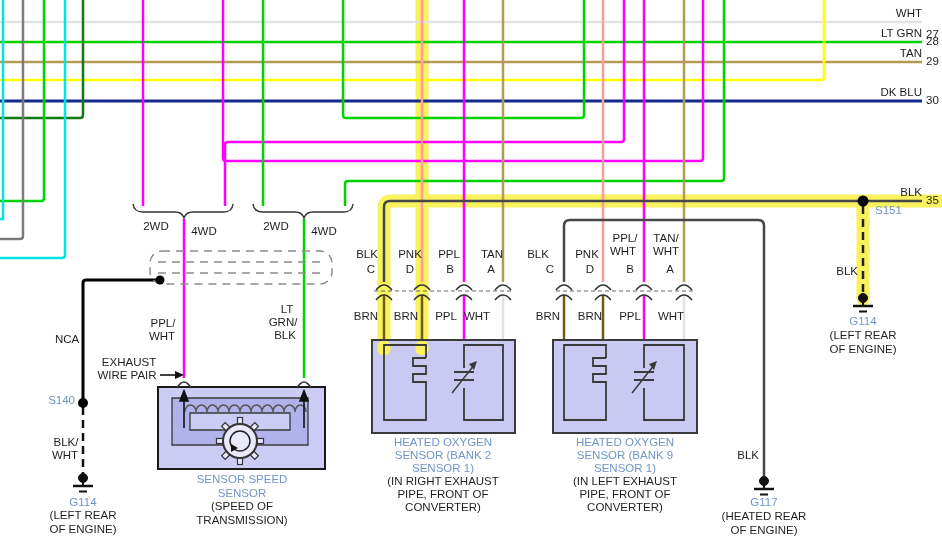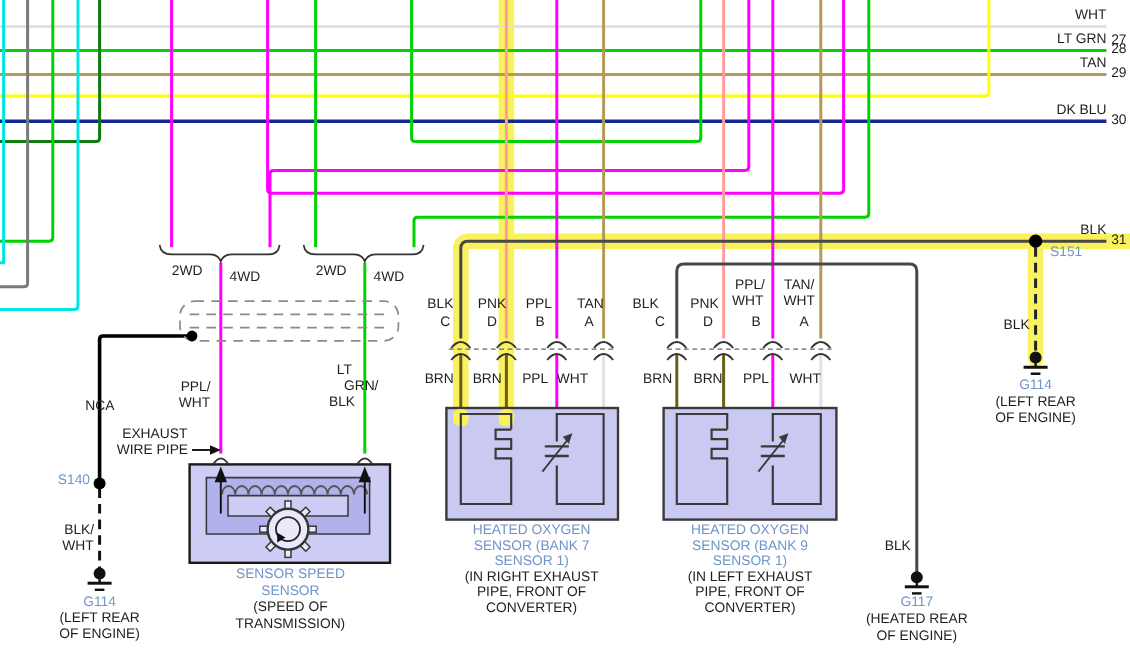--- a/index.html
+++ b/index.html
@@ -202,35 +202,35 @@
 
 <div class="lb rt" style="left:922px;top:7px">WHT</div>
 <div class="lb" style="left:926px;top:28px">27</div>
 <div class="lb rt" style="left:922px;top:27px">LT GRN</div>
 <div class="lb" style="left:926px;top:35px">28</div>
 <div class="lb rt" style="left:922px;top:47px">TAN</div>
 <div class="lb" style="left:926px;top:55px">29</div>
 <div class="lb rt" style="left:922px;top:86px">DK BLU</div>
 <div class="lb" style="left:926px;top:94px">30</div>
 <div class="lb rt" style="left:922px;top:186px">BLK</div>
-<div class="lb" style="left:926px;top:194px">31</div>
+<div class="lb" style="left:926px;top:194px">35</div>
 
 <div class="lb ctr" style="left:156px;top:220px">2WD</div>
 <div class="lb ctr" style="left:204px;top:225px">4WD</div>
 <div class="lb ctr" style="left:276px;top:220px">2WD</div>
 <div class="lb ctr" style="left:324px;top:225px">4WD</div>
 
 <div class="lb ctr" style="left:163px;top:317px">PPL/</div>
 <div class="lb ctr" style="left:162px;top:330px">WHT</div>
 <div class="lb ctr" style="left:287px;top:303px">LT</div>
-<div class="lb ctr" style="left:301px;top:316px">GRN/</div>
+<div class="lb ctr" style="left:283px;top:316px">GRN/</div>
 <div class="lb ctr" style="left:285px;top:329px">BLK</div>
 <div class="lb ctr" style="left:129px;top:356px">EXHAUST</div>
-<div class="lb ctr" style="left:127px;top:369px">WIRE PIPE</div>
-<div class="lb" style="left:71px;top:333px">NCA</div>
+<div class="lb ctr" style="left:127px;top:369px">WIRE PAIR</div>
+<div class="lb" style="left:55px;top:333px">NCA</div>
 <div class="lb rt blue" style="left:75px;top:394px">S140</div>
 <div class="lb ctr" style="left:66px;top:436px">BLK/</div>
 <div class="lb ctr" style="left:65px;top:449px">WHT</div>
 <div class="lb ctr blue" style="left:83px;top:496px">G114</div>
 <div class="lb ctr" style="left:83px;top:509px">(LEFT REAR</div>
 <div class="lb ctr" style="left:83px;top:523px">OF ENGINE)</div>
 <div class="lb ctr blue" style="left:242px;top:473px">SENSOR SPEED</div>
 <div class="lb ctr blue" style="left:242px;top:487px">SENSOR</div>
 <div class="lb ctr" style="left:242px;top:500px">(SPEED OF</div>
 <div class="lb ctr" style="left:242px;top:514px">TRANSMISSION)</div>
@@ -241,21 +241,21 @@
 <div class="lb ctr" style="left:492px;top:248px">TAN</div>
 <div class="lb ctr" style="left:371px;top:263px">C</div>
 <div class="lb ctr" style="left:410px;top:263px">D</div>
 <div class="lb ctr" style="left:450px;top:263px">B</div>
 <div class="lb ctr" style="left:491px;top:263px">A</div>
 <div class="lb ctr" style="left:366px;top:310px">BRN</div>
 <div class="lb ctr" style="left:406px;top:310px">BRN</div>
 <div class="lb ctr" style="left:446px;top:310px">PPL</div>
 <div class="lb ctr" style="left:477px;top:310px">WHT</div>
 <div class="lb ctr blue" style="left:443px;top:436px">HEATED OXYGEN</div>
-<div class="lb ctr blue" style="left:443px;top:449px">SENSOR (BANK 7</div>
+<div class="lb ctr blue" style="left:443px;top:449px">SENSOR (BANK 2</div>
 <div class="lb ctr blue" style="left:443px;top:462px">SENSOR 1)</div>
 <div class="lb ctr" style="left:443px;top:475px">(IN RIGHT EXHAUST</div>
 <div class="lb ctr" style="left:443px;top:488px">PIPE, FRONT OF</div>
 <div class="lb ctr" style="left:443px;top:501px">CONVERTER)</div>
 
 <div class="lb ctr" style="left:538px;top:248px">BLK</div>
 <div class="lb ctr" style="left:587px;top:248px">PNK</div>
 <div class="lb ctr" style="left:625px;top:232px">PPL/</div>
 <div class="lb ctr" style="left:623px;top:245px">WHT</div>
 <div class="lb ctr" style="left:666px;top:232px">TAN/</div>

